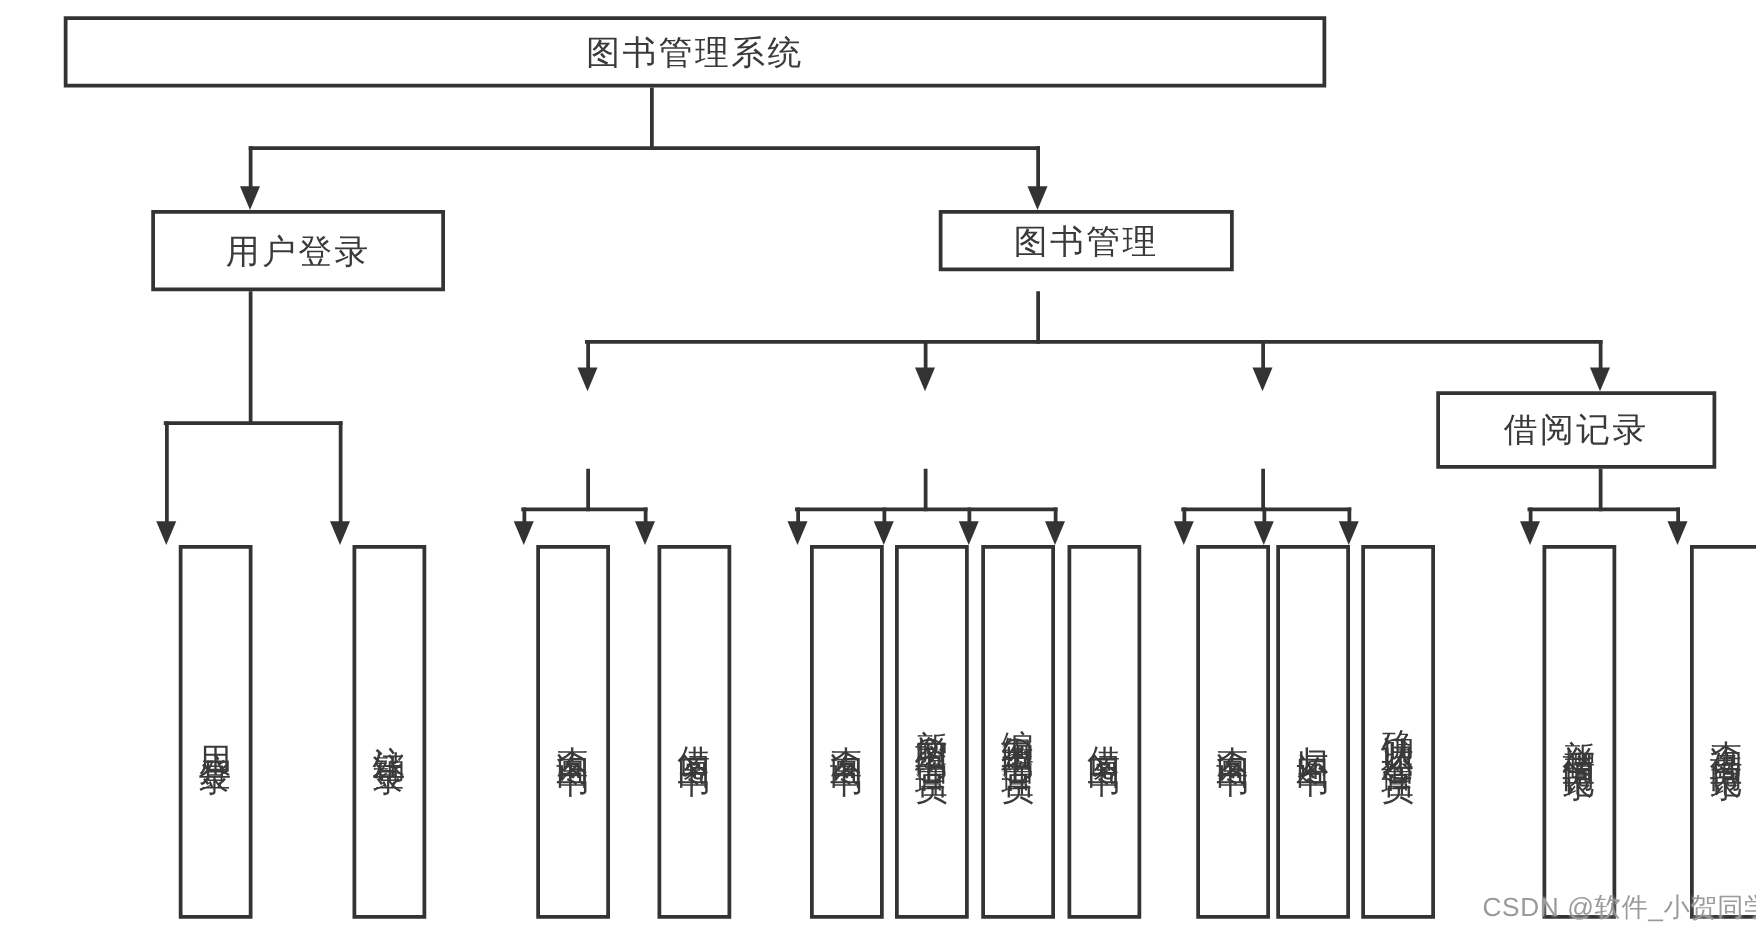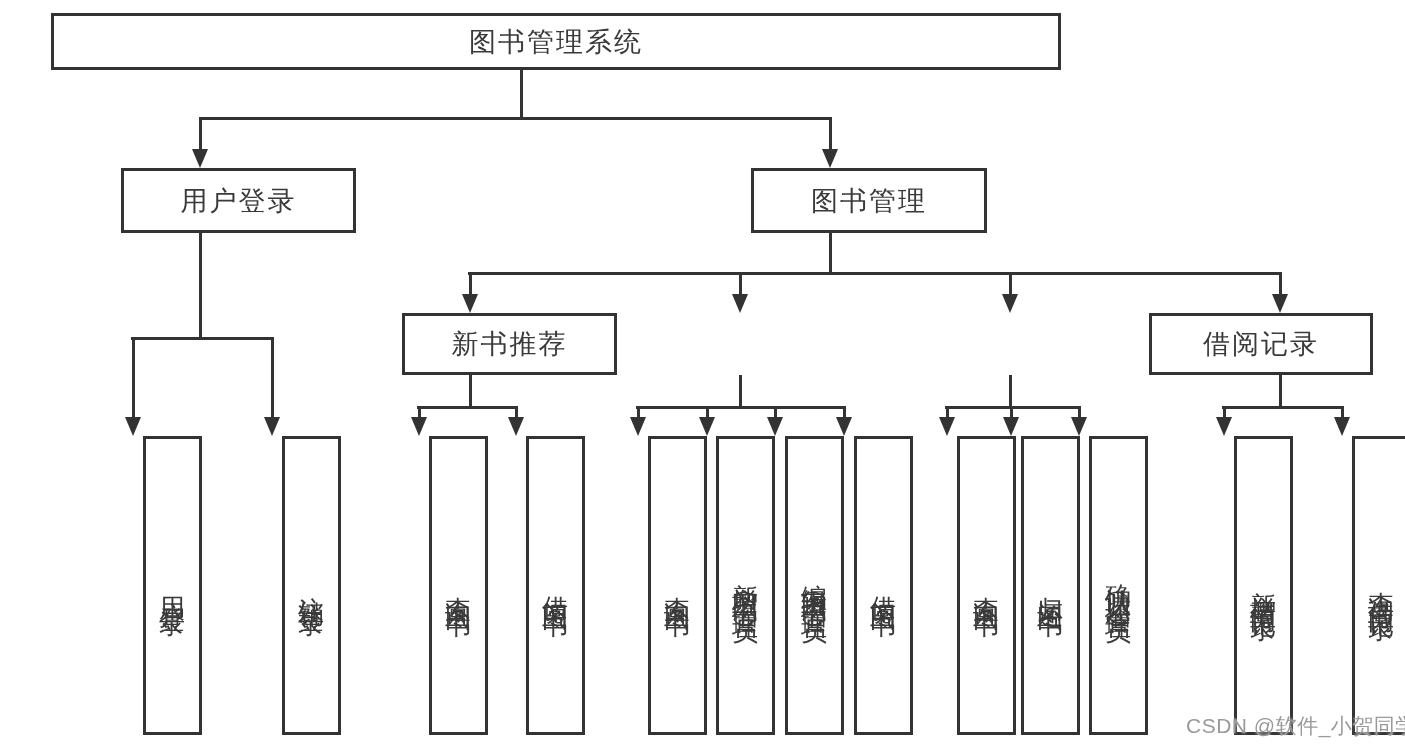--- a/index.html
+++ b/index.html
@@ -38,27 +38,24 @@
 
 <div id="stage" style="--line: #333333; --wm: #9a9a9a;">
 
   <div class="node h" style="left:12px;top:13px;width:1010px;height:57px">
     <span>图书管理系统</span>
   </div>
 
   <div class="node h" style="left:82px;top:168px;width:235px;height:65px">
     <span>用户登录</span>
   </div>
-  <div class="node h" style="left:712px;top:168px;width:236px;height:65px">
+  <div class="node h" style="left:712px;top:168px;width:236px;height:49px">
     <span>图书管理</span>
   </div>
 
-  <div class="node h" style="left:363px;top:313px;width:215px;height:62px">
-    <span>新书推荐</span>
-  </div>
   <div class="node h" style="left:1110px;top:313px;width:224px;height:62px">
     <span>借阅记录</span>
   </div>
 
   <div class="node v" style="left:104px">
     <span>用户登录</span>
   </div>
   <div class="node v" style="left:243px">
     <span>注销登录</span>
   </div>

